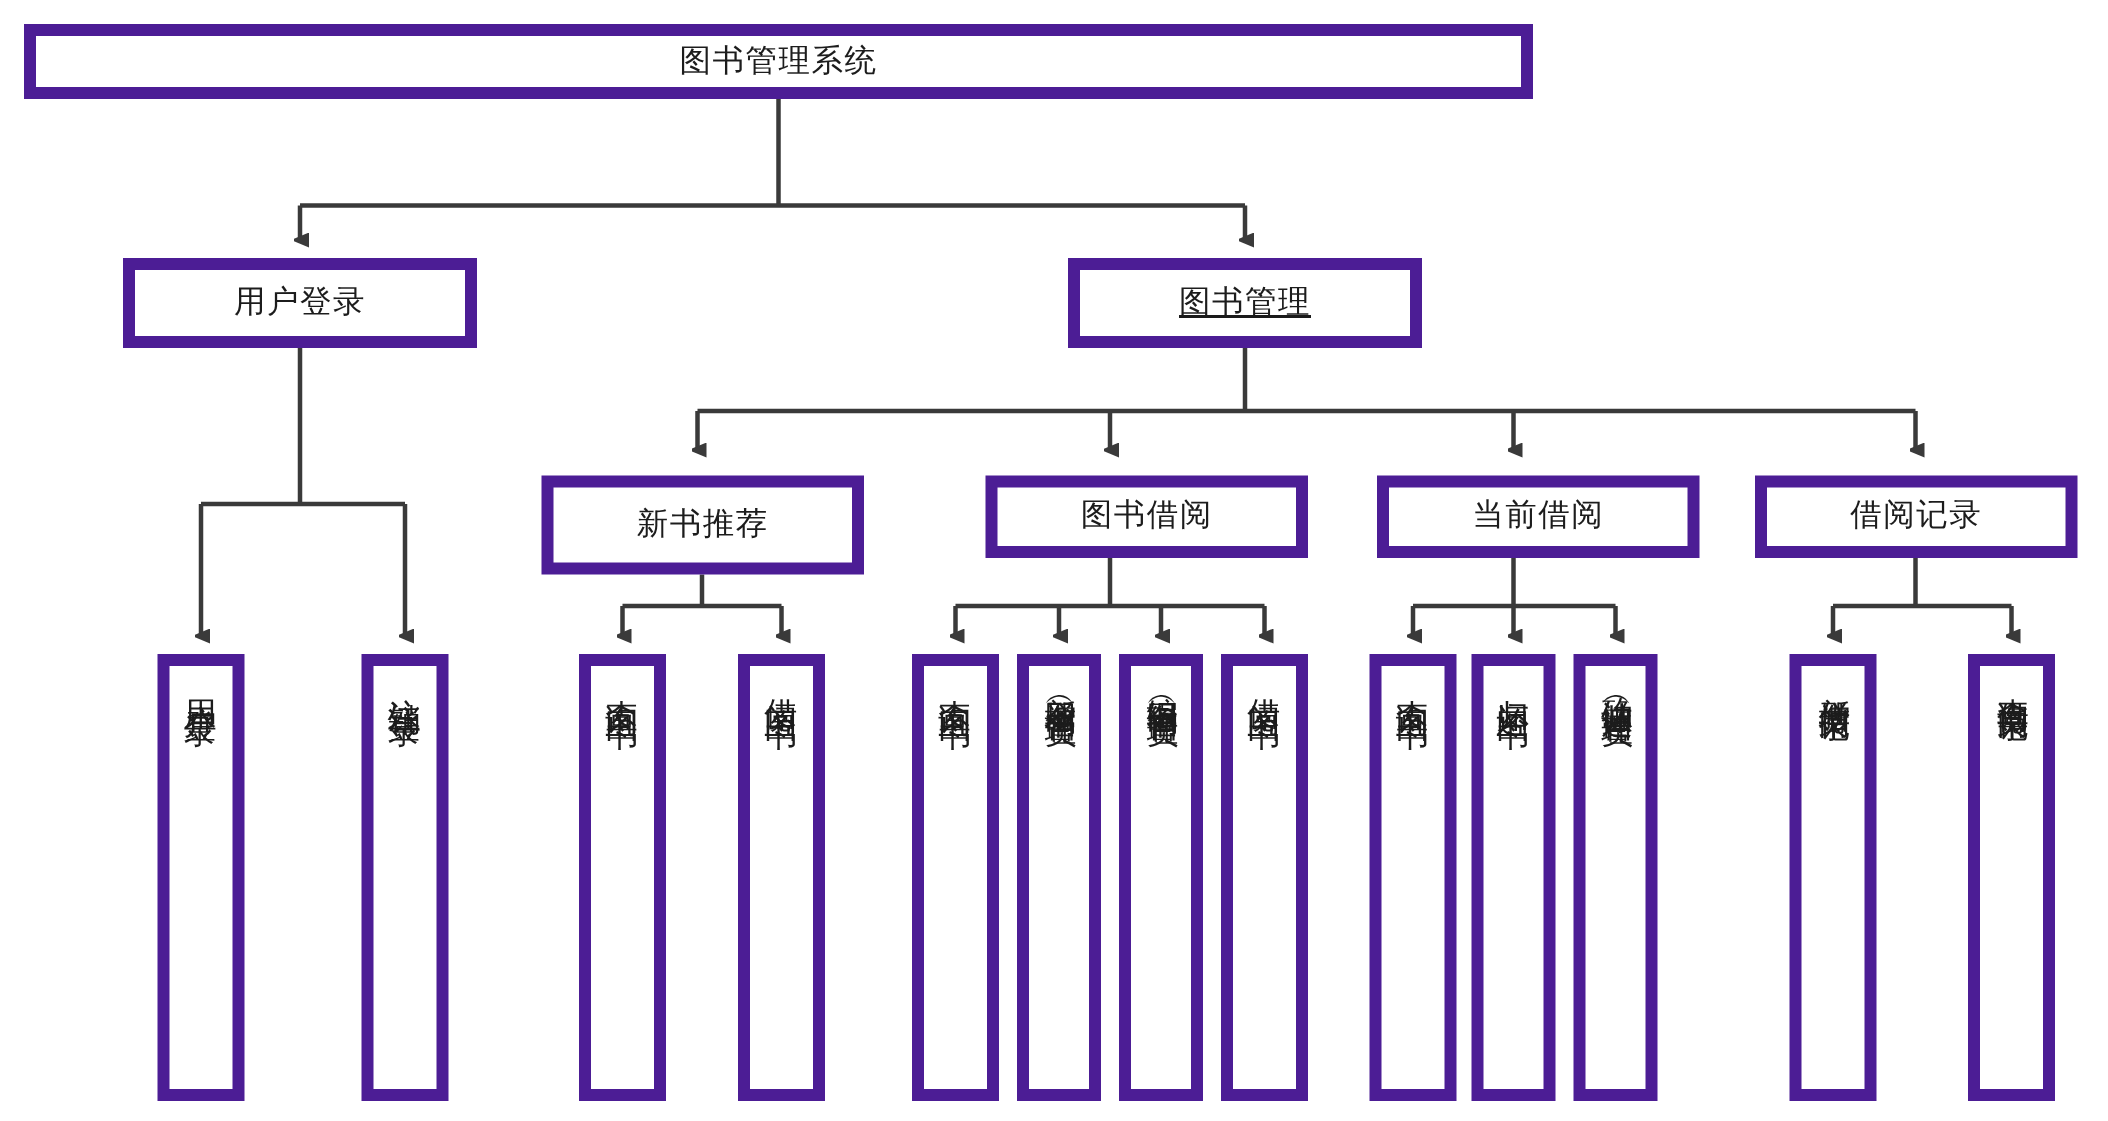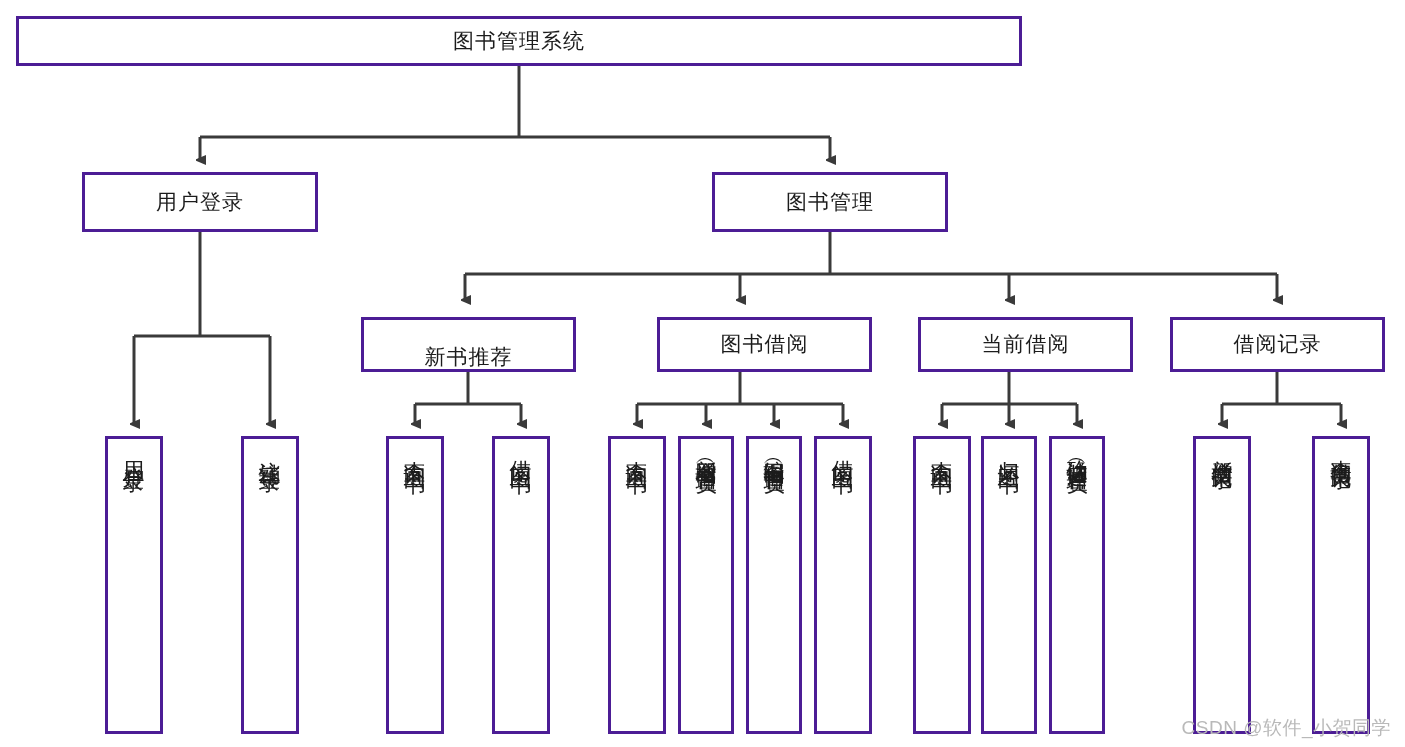--- a/index.html
+++ b/index.html
@@ -12,21 +12,21 @@
     overflow:hidden;
     position:relative;
   }
   #canvas{position:absolute;left:0;top:0;width:1405px;height:747px;}
   svg.edges{position:absolute;left:0;top:0;width:1405px;height:747px;pointer-events:none;}
 
   .node{
     position:absolute;
     box-sizing:border-box;
     background:#ffffff;
-    border:3px solid #4c1d95;
+    border:8px solid #4c1d95;
     display:flex;
     align-items:center;
     justify-content:center;
     text-align:center;
   }
   .node .lbl{
     display:block;
     font-size:21px;
     line-height:1.15;
     letter-spacing:1px;
@@ -119,25 +119,25 @@
   </svg>
 
   <div class="node" style="left:16px;top:16px;width:1006px;height:50px;">
     <span class="lbl">图书管理系统</span>
   </div>
 
   <div class="node" style="left:82px;top:172px;width:236px;height:60px;">
     <span class="lbl">用户登录</span>
   </div>
 
-  <div class="node" style="left:712px;top:172px;width:236px;height:60px;">
+  <div class="node" style="left:712px;top:172px;width:236px;height:60px;text-decoration:underline;">
     <span class="lbl">图书管理</span>
   </div>
 
-  <div class="node" style="left:361px;top:317px;width:215px;height:55px;align-items:flex-end;">
+  <div class="node" style="left:361px;top:317px;width:215px;height:66px;">
     <span class="lbl">新书推荐</span>
   </div>
 
   <div class="node" style="left:633px;top:317px;width:215px;height:55px;margin-left:24px;">
     <span class="lbl">图书借阅</span>
   </div>
 
   <div class="node" style="left:902px;top:317px;width:215px;height:55px;margin-left:16px;">
     <span class="lbl">当前借阅</span>
   </div>
@@ -191,15 +191,14 @@
   </div>
 
   <div class="node leaf tall" style="left:1193px;top:436px;width:58px;height:298px;">
     <span class="lbl">新增借阅记录</span>
   </div>
 
   <div class="node leaf tall" style="left:1312px;top:436px;width:58px;height:298px;">
     <span class="lbl">查询借阅记录</span>
   </div>
 
-  <div class="watermark">CSDN @软件_小贺同学</div>
 
 </div>
 
 </body></html>

